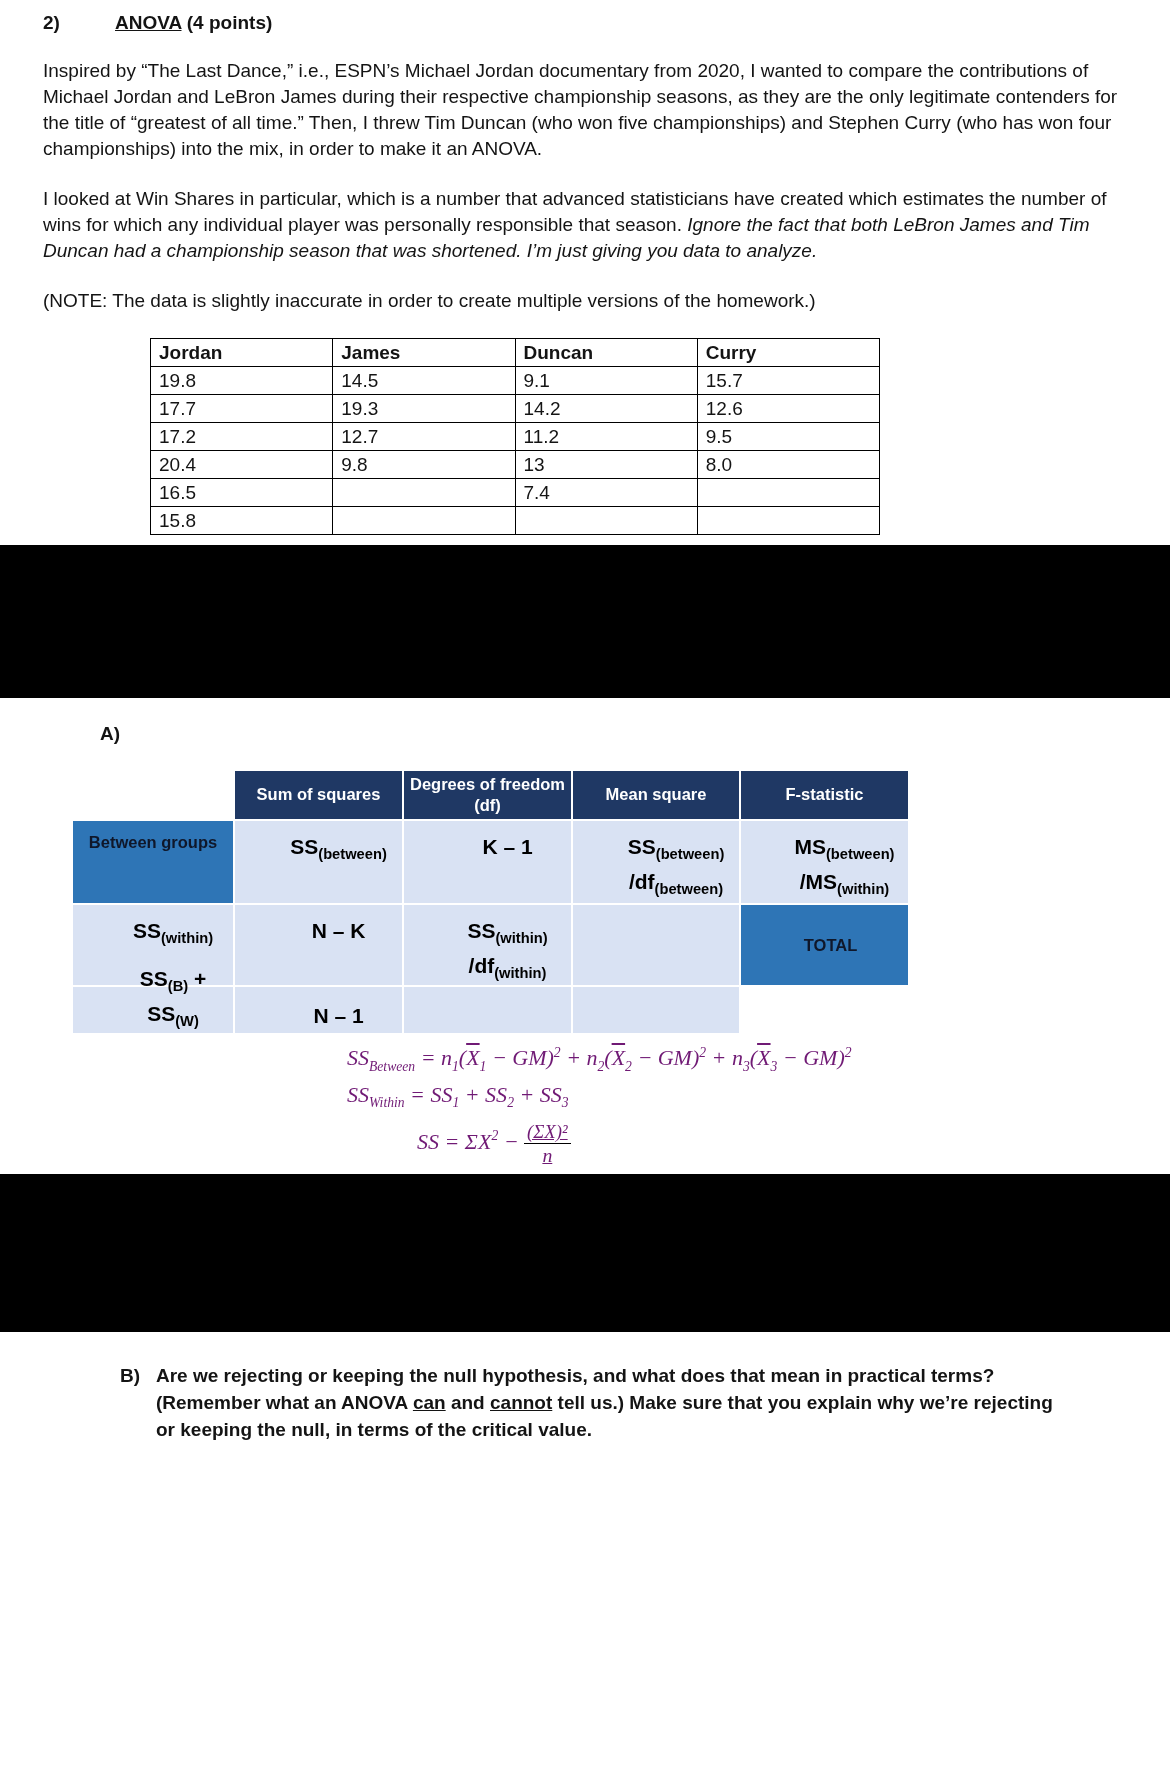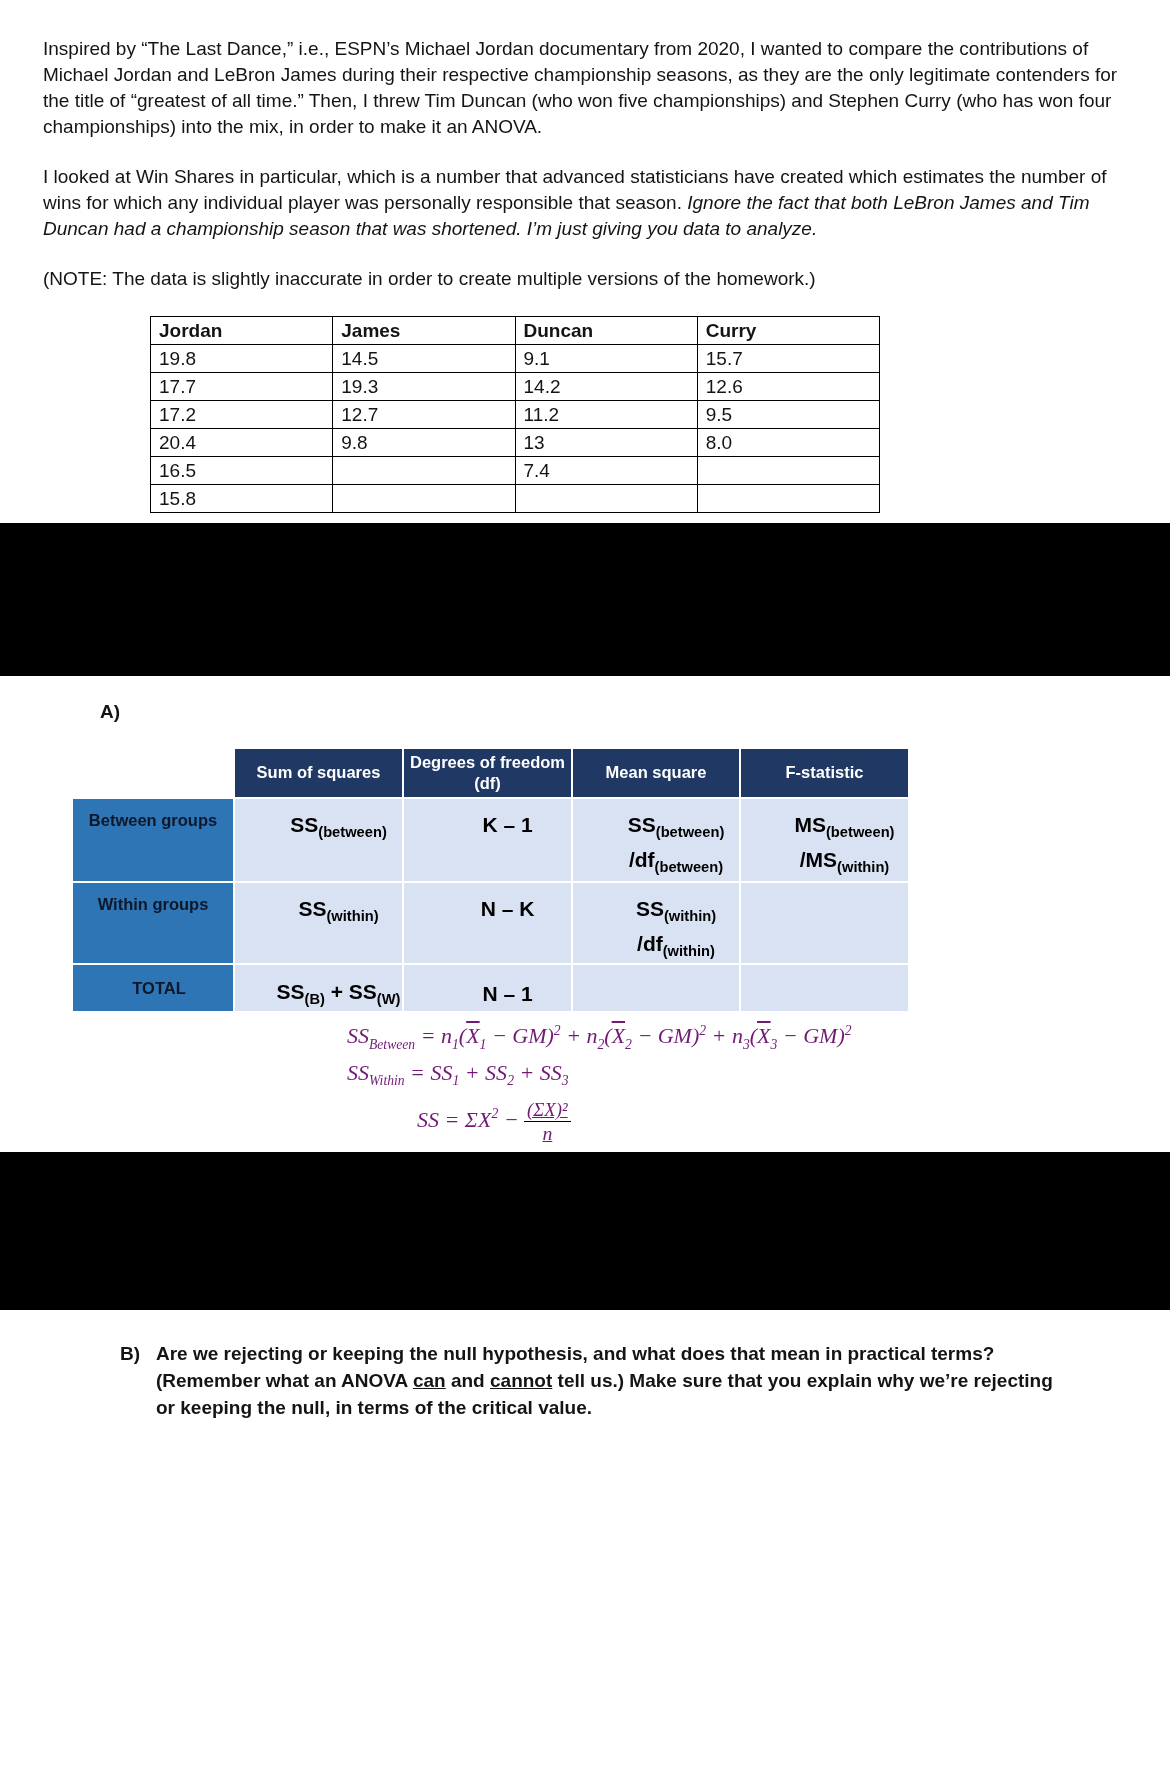--- a/index.html
+++ b/index.html
@@ -64,20 +64,23 @@
   .frac .den { display: block; border-top: 1.5px solid #000; font-size: 0.9em; padding: 0 3px; }
 
   .content-bottom { padding-bottom: 190px; }
 </style>
 </head>
 <body>
 
 <div class="page">
 
   <div class="content-top">
+    <div class="doc-heading">
+      <span class="heading-num">2)</span><span class="heading-title">ANOVA</span><span> (4 points)</span>
+    </div>
 
     <p class="para">Inspired by “The Last Dance,” i.e., ESPN’s Michael Jordan documentary from 2020, I wanted to compare the contributions of Michael Jordan and LeBron James during their respective championship seasons, as they are the only legitimate contenders for the title of “greatest of all time.” Then, I threw Tim Duncan (who won five championships) and Stephen Curry (who has won four championships) into the mix, in order to make it an ANOVA.</p>
 
     <p class="para"><span>I looked at Win Shares in particular, which is a number that advanced statisticians have created which estimates the number of wins for which any individual player was personally responsible that season. </span><span class="italic">Ignore the fact that both LeBron James and Tim Duncan had a championship season that was shortened. I’m just giving you data to analyze.</span></p>
 
     <p class="para">(NOTE: The data is slightly inaccurate in order to create multiple versions of the homework.)</p>
 
     <table class="ws-table">
       <thead>
         <tr>
@@ -158,21 +161,20 @@
           <div class="a-line"><span>K – 1</span></div>
         </div>
         <div class="a-cell">
           <div class="a-line"><span>SS</span><sub>(between)</sub></div>
           <div class="a-line"><span>/df</span><sub>(between)</sub></div>
         </div>
         <div class="a-cell">
           <div class="a-line"><span>MS</span><sub>(between)</sub></div>
           <div class="a-line"><span>/MS</span><sub>(within)</sub></div>
         </div>
-        <div class="a-label">Within groups</div>
         <div class="a-cell">
           <div class="a-line"><span>SS</span><sub>(within)</sub></div>
         </div>
         <div class="a-cell">
           <div class="a-line"><span>N – K</span></div>
         </div>
         <div class="a-cell">
           <div class="a-line"><span>SS</span><sub>(within)</sub></div>
           <div class="a-line"><span>/df</span><sub>(within)</sub></div>
         </div>

